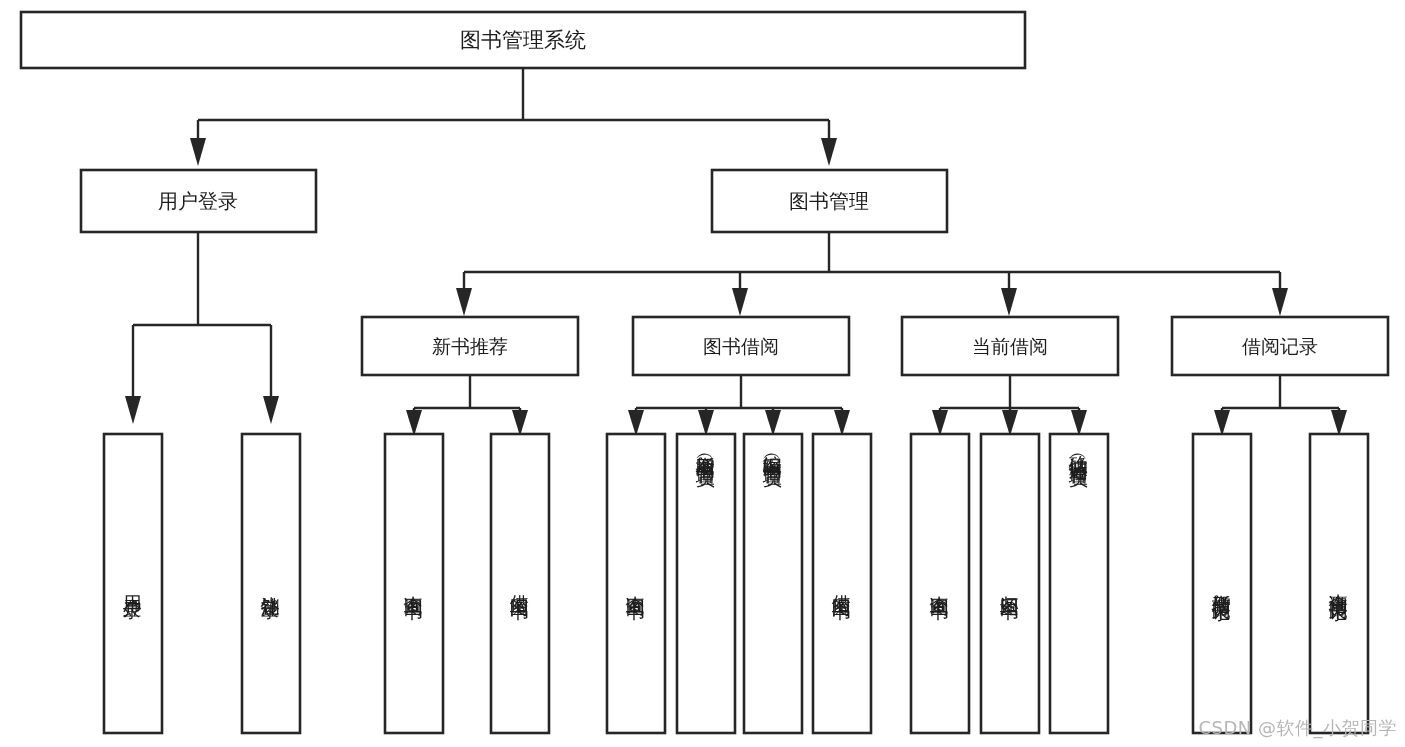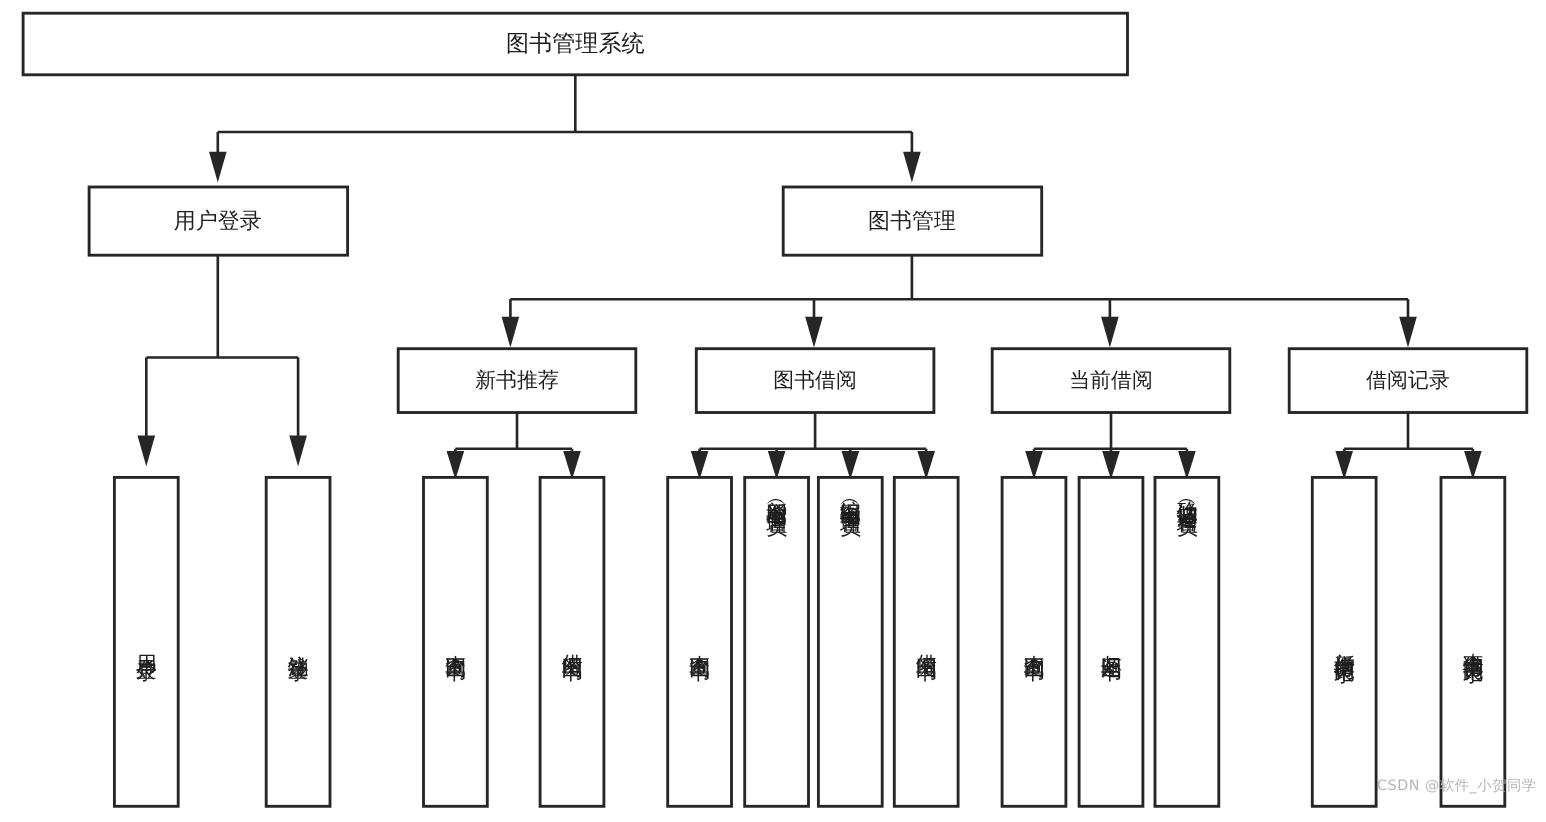--- a/index.html
+++ b/index.html
@@ -67,23 +67,23 @@
     text-align: center;
     pointer-events: none;
     white-space: nowrap;
   }
   .leaf-label.top-align {
     justify-content: flex-start;
   }
   .watermark {
     position: absolute;
     right: 8px;
-    bottom: 24px;
-    font-family: "DejaVu Sans", "Liberation Sans", sans-serif;
-    font-size: 13px;
+    bottom: 7px;
+    font-family: "DejaVu Sans", "Liberation Sans", sans-serif;
+    font-size: 18px;
     color: #b6b6b6;
     letter-spacing: 0.5px;
     white-space: nowrap;
   }
 </style>
 </head>
 <body>
 
 <div id="diagram-root">
 

